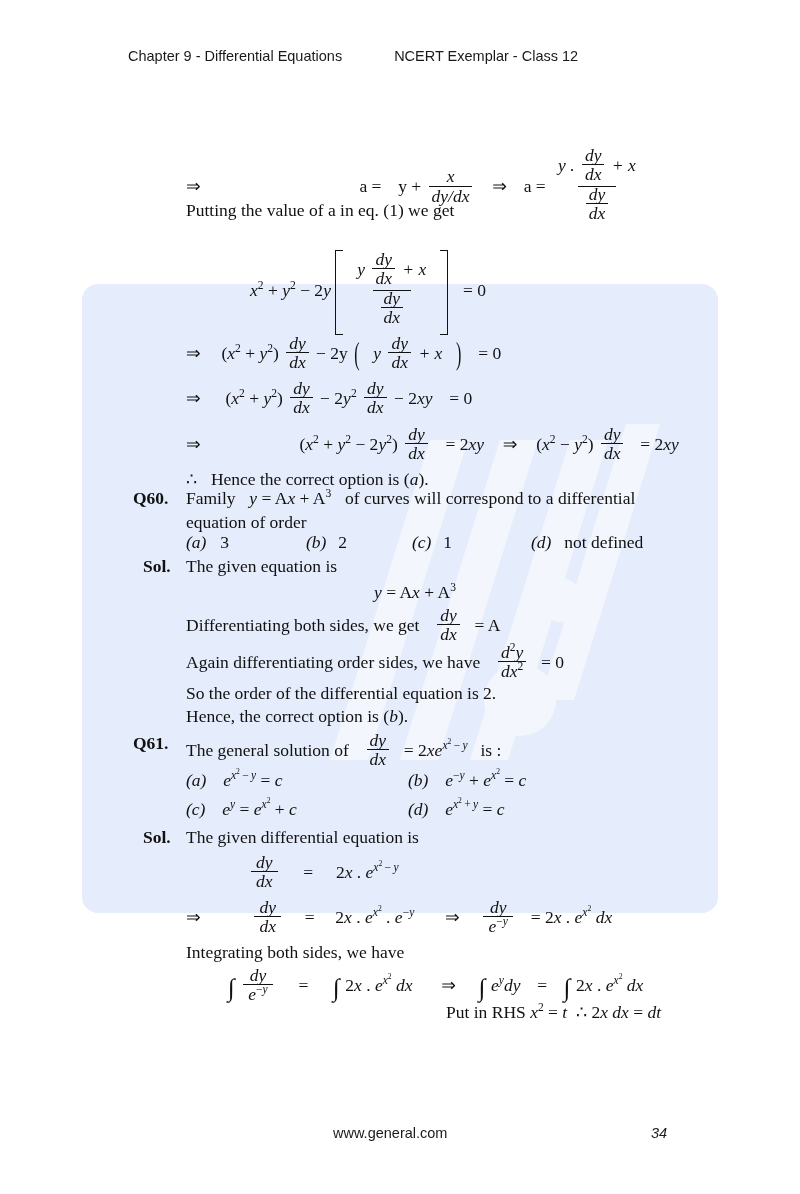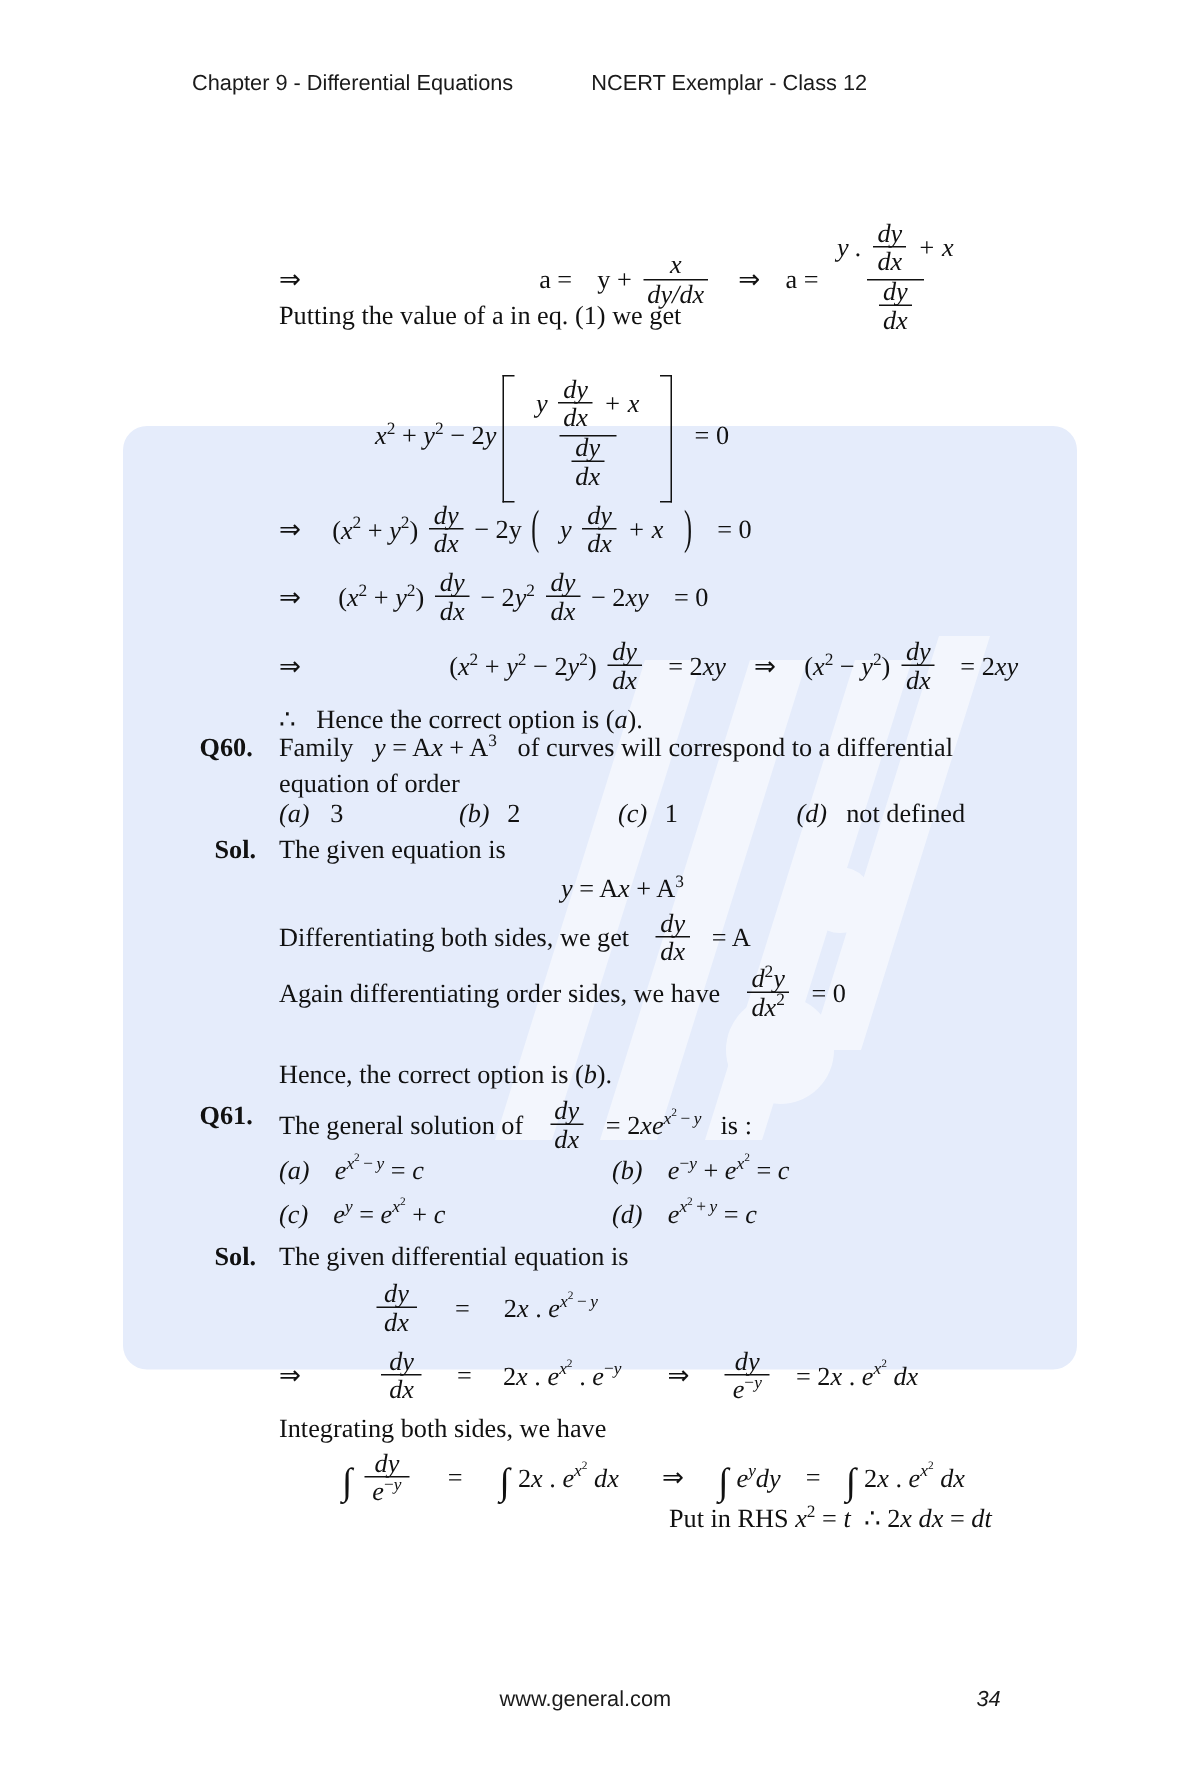--- a/index.html
+++ b/index.html
@@ -295,20 +295,21 @@
       <span>Again differentiating order sides, we have</span>
       <span class="gap" style="width:6px;"></span>
       <span class="fr">
         <span class="n"><i class="v">d</i><sup class="e">2</sup><i class="v">y</i></span>
         <span class="d"><i class="v">dx</i><sup class="e">2</sup></span>
       </span>
       <span class="gap" style="width:3px;"></span>
       <span>= 0</span>
     </div>
 
+    <div class="row txt" style="left:186px; top:683px;">So the order of the differential equation is 2.</div>
     <div class="row txt" style="left:186px; top:706px;">
       <span>Hence, the correct option is (<i class="v">b</i>).</span>
     </div>
 
     <div class="row qlab" style="left:133px; top:733px;">Q61.</div>
     <div class="row txt" style="left:186px; top:733px;">
       <span>The general solution of</span>
       <span class="gap" style="width:6px;"></span>
       <span class="fr">
         <span class="n"><i class="v">dy</i></span>

